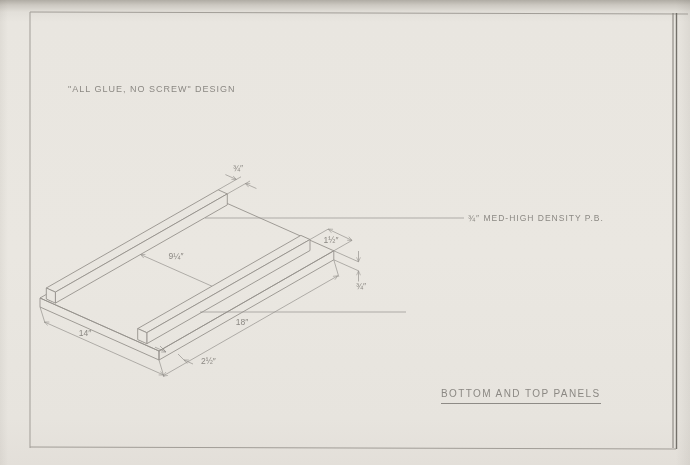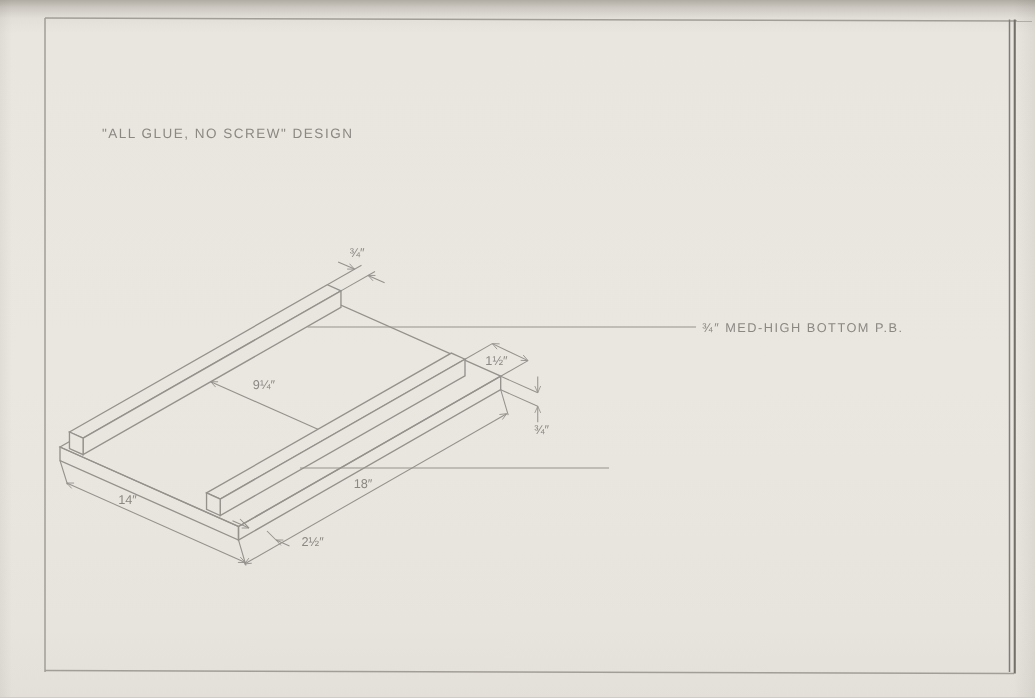--- a/index.html
+++ b/index.html
@@ -117,15 +117,16 @@
       <text x="176" y="259">9¼″</text>
       <text x="331" y="243">1½″</text>
       <text x="361" y="289">¾″</text>
       <text x="242" y="325">18″</text>
       <text x="85" y="336">14″</text>
       <text x="201" y="364" text-anchor="start">2½″</text>
     </g>
   </svg>
 
   <div class="pencil-text note">"ALL GLUE, NO SCREW" DESIGN</div>
-  <div class="pencil-text callout-pb">¾″ MED-HIGH BOTTOM  P.B.</div>
+  <div class="pencil-text callout-pb">¾″ MED-HIGH DENSITY  P.B.</div>
+  <div class="pencil-text title">BOTTOM AND TOP PANELS</div>
 
 </div>
 
 </body></html>

